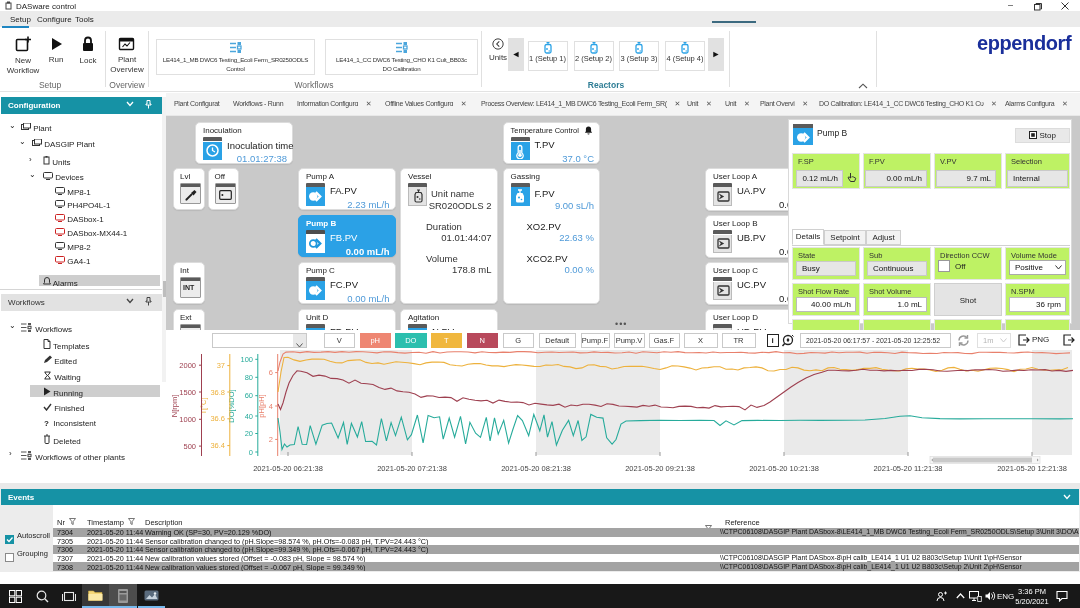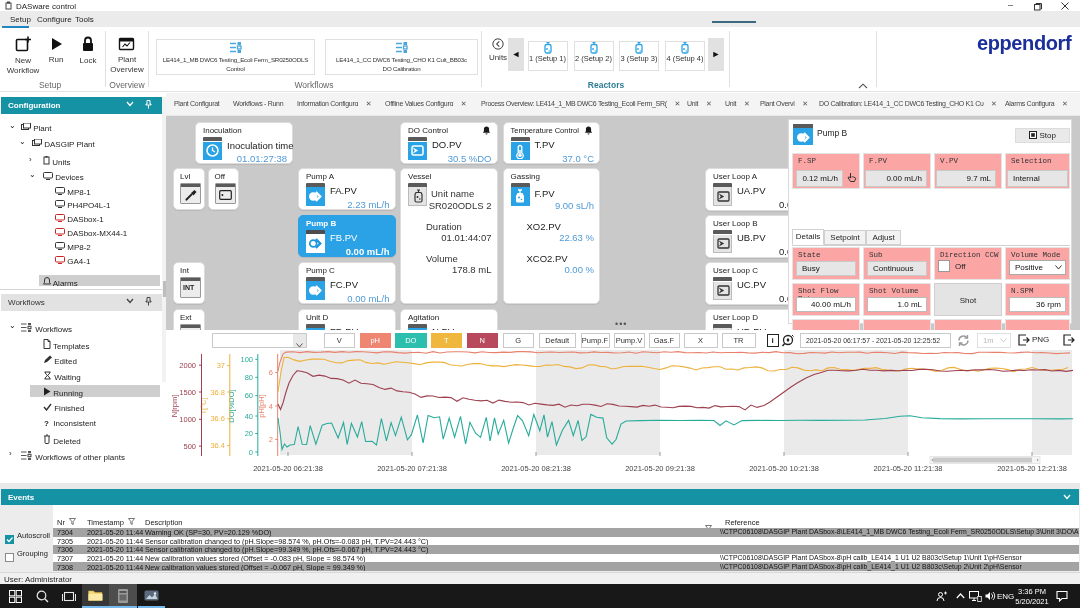--- a/index.html
+++ b/index.html
@@ -49,21 +49,21 @@
 .seltile { background:#2ba1e6; border-color:#2ba1e6; }
 .seltile .ttl { color:#fff; font-weight:bold; }
 .seltile .lbl { color:#fff; }
 .seltile .val { color:#fff; }
 .smalltile { position:absolute; background:#fff; border:1px solid #dcdcdc; border-radius:5px; box-shadow:0 1px 1px rgba(0,0,0,0.08); }
 .smalltile .ttl { position:absolute; left:6px; top:3px; font-size:8px; color:#222; }
 .sicon { position:absolute; left:6px; top:14px; width:21px; height:21px; border:1px solid #999; background:#ececec; border-radius:1px; }
 .sicon .bar { position:absolute; left:0; top:0; width:100%; height:3.5px; background:#5a5a5a; }
 
 #rpanel { left:788px; top:119px; width:284px; height:205px; background:#fff; border:1px solid #d9d9d9; font-size:8px; color:#222; }
-.fgroup { position:absolute; border:1px solid #e4e4e4; background:#fca5a5;font-family:Liberation Mono, monospace; }
+.fgroup { position:absolute; border:1px solid #e4e4e4; background:#bef264; }
 .fgroup .glabel { position:absolute; left:5px; top:3px; font-size:7.5px; color:#333; }
 .gbox { position:absolute; left:4px; top:15px; height:17px; background:#e6e6e6; border:1px solid #c9c9c9; font-size:8px; color:#111; line-height:16px; }
 .wbox { background:#fff; }
 .ptab { position:absolute; border:1px solid #d0d0d0; font-size:8px; color:#222; text-align:center; height:15px; line-height:14px; background:#f2f2f2; }
 .ptab.active { background:#fff; border-bottom-color:#fff; height:16px; }
 
 #chartpanel { left:166px; top:330px; width:914px; height:153px; background:#fff; }
 .cbtn { position:absolute; top:3px; height:15px; border:1px solid #c9c9c9; background:#fff; font-size:7.5px; color:#333; text-align:center; line-height:14px; }
 
 #events { left:0; top:489px; width:1080px; height:83px; background:#ececec; }
@@ -336,38 +336,20 @@
           <div class="body bblue">
             <svg style="position:absolute;left:3px;top:2.5px" width="13" height="13" viewBox="0 0 13 13">
               <circle cx="6.5" cy="6.5" r="5.5" fill="none" stroke="#fff" stroke-width="1.5"></circle>
               <path d="M6.5 3.5 V6.5 L9 8" fill="none" stroke="#fff" stroke-width="1.3"></path>
             </svg>
           </div>
         </div>
   <div class="lbl" style="font-size:9.5px;top:16.5px">Inoculation time</div>
   <div class="val ">01.01:27:38</div>
 </div>
-<div class="tile" style="left:212px;top:6.5px;width:97.5px;height:41.5px">
-  <div class="ttl">DO Control</div>
-        <svg class="bell" width="9" height="9" viewBox="0 0 9 9">
-          <path d="M4.5 0.5 a2.6 2.6 0 0 1 2.6 2.6 v2.2 l1 1.5 h-7.2 l1-1.5 V3.1 A2.6 2.6 0 0 1 4.5 0.5 z" fill="#1a1a1a"></path>
-          <path d="M3.4 7.5 a1.1 1.1 0 0 0 2.2 0" fill="#1a1a1a"></path>
-        </svg>
-  <div class="ticon">
-          <div class="bar"></div>
-          <div class="body bblue">
-            <svg style="position:absolute;left:3px;top:3.5px" width="13" height="11" viewBox="0 0 13 11">
-              <rect x="1" y="1" width="11" height="9" rx="1.5" fill="none" stroke="#fff" stroke-width="1.5"></rect>
-              <path d="M1.5 2.3 L7.2 5.5 L1.5 8.7 L3.8 5.5 Z" fill="#fff"></path>
-            </svg>
-          </div>
-        </div>
-  <div class="lbl">DO.PV</div>
-  <div class="val ">30.5 %DO</div>
-</div>
 <div class="tile" style="left:314.5px;top:6.5px;width:97.5px;height:41.5px">
   <div class="ttl" style="font-size:7.5px">Temperature Control</div>
         <svg class="bell" width="9" height="9" viewBox="0 0 9 9">
           <path d="M4.5 0.5 a2.6 2.6 0 0 1 2.6 2.6 v2.2 l1 1.5 h-7.2 l1-1.5 V3.1 A2.6 2.6 0 0 1 4.5 0.5 z" fill="#1a1a1a"></path>
           <path d="M3.4 7.5 a1.1 1.1 0 0 0 2.2 0" fill="#1a1a1a"></path>
         </svg>
   <div class="ticon">
           <div class="bar"></div>
           <div class="body bblue">
             <svg style="position:absolute;left:4.5px;top:2px" width="10" height="15" viewBox="0 0 10 15">
@@ -846,23 +828,20 @@
           <rect x="0.5" y="0.5" width="8" height="8" fill="#1692a5" stroke="#1692a5"></rect>
           <path d="M2 4.5 L4 6.5 L7.5 2.5" fill="none" stroke="#fff" stroke-width="1.3"></path>
         </svg></div>
   <div style="position:absolute;left:17px;top:42px;font-size:7.5px;color:#222">Autoscroll</div>
   <div style="position:absolute;left:5px;top:59px"><svg width="9" height="9" viewBox="0 0 9 9">
           <rect x="0.5" y="0.5" width="8" height="8" fill="#fff" stroke="#8a8a8a"></rect>
         </svg></div>
   <div style="position:absolute;left:17px;top:60px;font-size:7.5px;color:#222">Grouping</div>
 </div>
 
-<div id="statusbar" class="abs">
-      <span class="abs" style="left:4px;top:1.5px">User: Administrator</span>
-    </div>
 
 <div id="taskbar" class="abs">
   <svg class="tbicon" style="left:9px;top:6px" width="13" height="13" viewBox="0 0 13 13">
         <g fill="none" stroke="#fff" stroke-width="1">
           <rect x="0.5" y="0.5" width="5.3" height="5.3"></rect>
           <rect x="7.2" y="0.5" width="5.3" height="5.3"></rect>
           <rect x="0.5" y="7.2" width="5.3" height="5.3"></rect>
           <rect x="7.2" y="7.2" width="5.3" height="5.3"></rect>
         </g>
       </svg>

